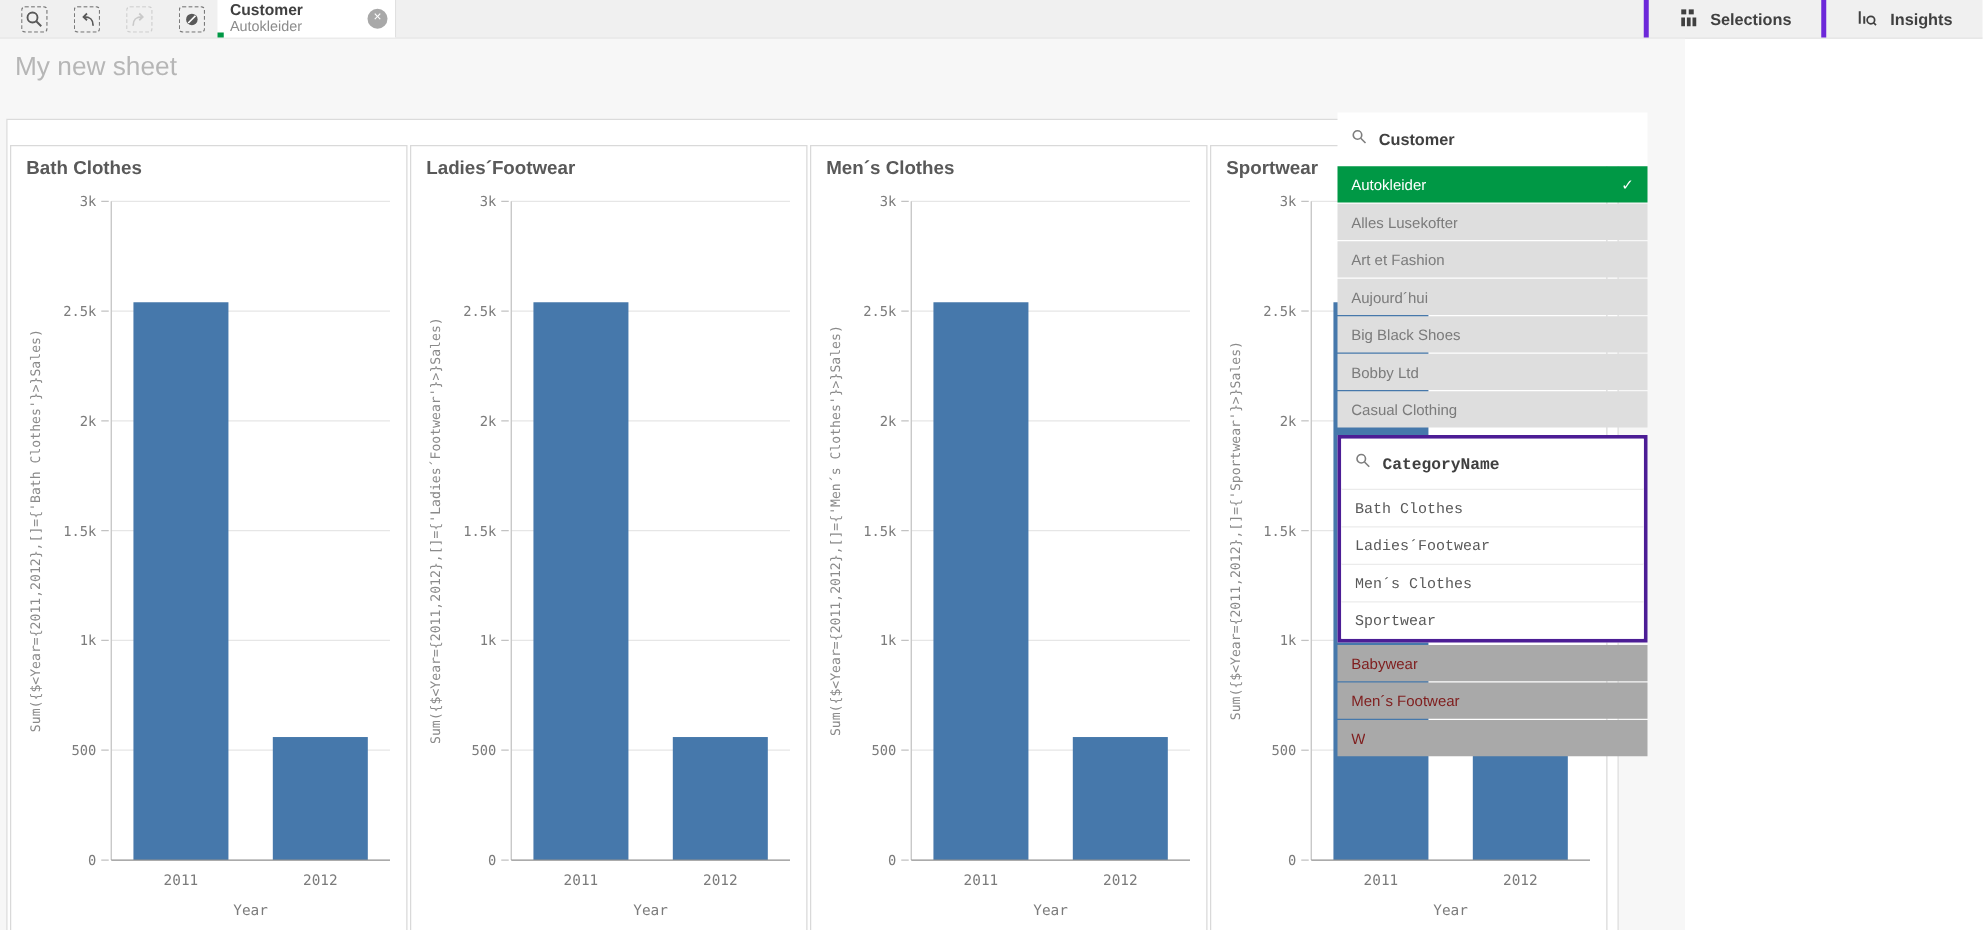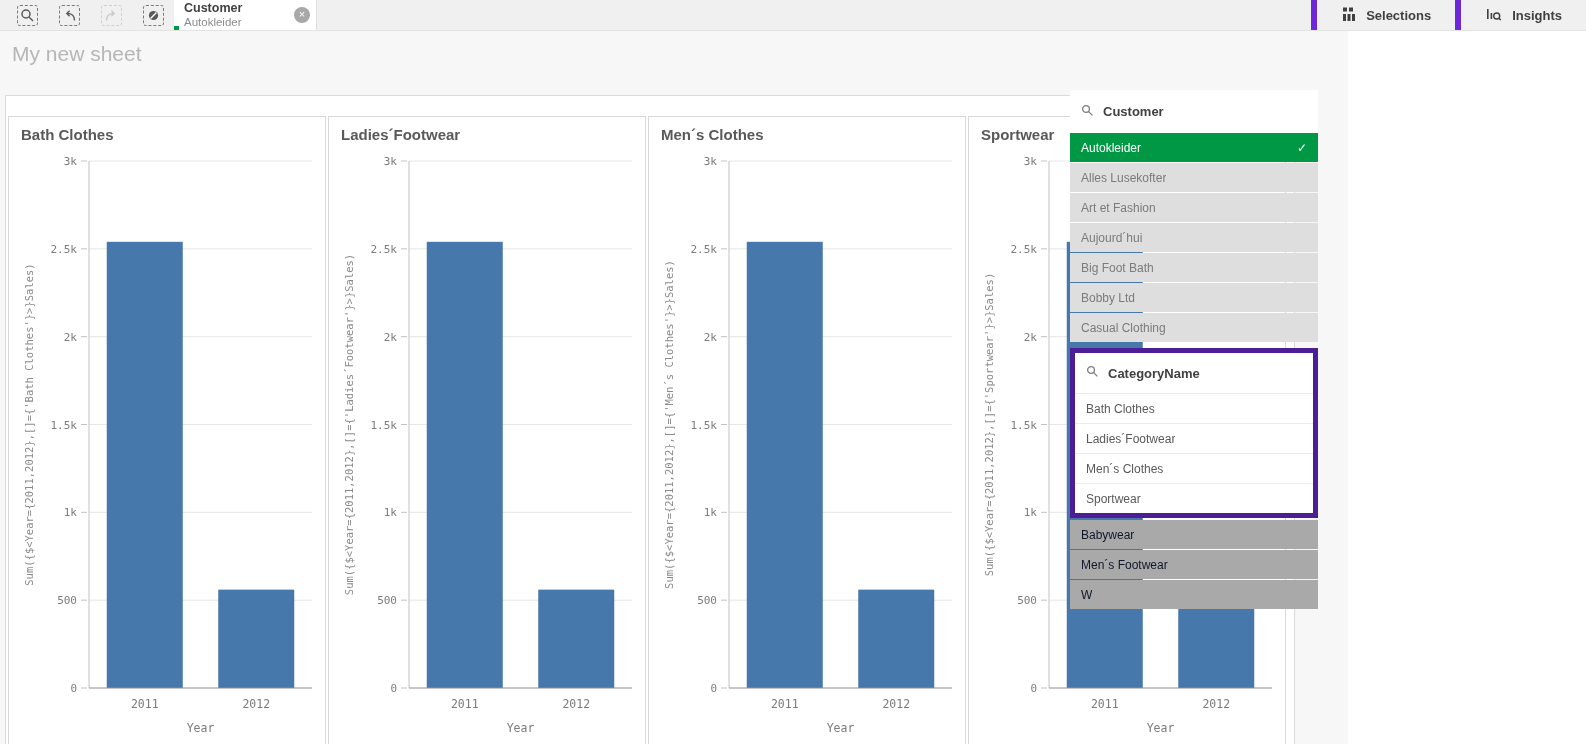--- a/index.html
+++ b/index.html
@@ -18,21 +18,21 @@
   .sel-chip { position:relative; width:143px; background:#fff; display:flex; align-items:center;
               padding:2px 6px 2px 10px; border-right:1px solid #e0e0e0; cursor:pointer; }
   .chip-text { display:flex; flex-direction:column; justify-content:center; line-height:1.15; flex:1; min-width:0; }
   .chip-field { font-size:12.5px; font-weight:bold; color:#404040; }
   .chip-value { font-size:11.5px; color:#8c8c8c; }
   .chip-close { width:16px; height:16px; border-radius:50%; background:#a8a8a8; color:#fff;
                 font-size:11px; line-height:15px; text-align:center; cursor:pointer; flex:none; }
   .chip-green-mark { position:absolute; left:0; bottom:0; width:5px; height:4px; background:#009845; }
 
   .tb-right { margin-left:auto; display:flex; }
-  .tb-btn { display:flex; align-items:center; gap:9px; padding:0 24px; border-left:6px solid #6d28d9;
+  .tb-btn { display:flex; align-items:center; gap:9px; padding:0 24px; border-left:4px solid #6d28d9;
             font-size:13px; font-weight:bold; color:#404040; cursor:pointer; }
 
   
   .sheet { position:absolute; top:31px; left:0; width:1348px; height:713px; background:#f7f7f7; }
   .sheet-title { position:absolute; left:12px; top:11px; font-size:21px; color:#b6b6b6; }
 
   .charts-panel { position:absolute; left:5px; top:64px; width:1290px; height:700px;
                   background:#fff; border:1px solid #dbdbdb; display:flex; gap:2px;
                   padding:20px 0 0 2px; }
   .chart-card { position:relative; width:318px; height:668px; background:#fff; border:1px solid #d9d9d9; flex:none; }
@@ -47,24 +47,24 @@
   
   .sidebar { position:absolute; top:59px; right:30px; width:248px; }
   .fp-header { height:43px; background:#fff; display:flex; align-items:center; gap:9px;
                padding:0 11px; cursor:pointer; }
   .fp-title { font-size:13px; font-weight:bold; color:#404040; }
   .lb-row { height:29px; margin-bottom:1px; display:flex; align-items:center;
             padding:0 11px; font-size:12px; cursor:pointer; }
   .lb-row.selected    { background:#009845; color:#fff; }
   .lb-row.alternative { background:#dedede; color:#7b7b7b;align-items:center; }
   .lb-row.possible    { background:#fff; color:#595959; border-top:1px solid #ebebeb; height:30px; margin-bottom:0; }
-  .lb-row.excluded    { background:#a9a9a9; color:#0f172a; height:29px; margin-bottom:1px; }
+  .lb-row.excluded    { background:#a9a9a9; color:#7f1d1d; height:29px; margin-bottom:1px; }
   .lb-label { overflow:hidden; white-space:nowrap; }
   .check { margin-left:auto; font-size:12px; color:#fff; }
-  .category-pane { margin-top:6px; border:5px solid #4c1d95; background:#fff; }
+  .category-pane { margin-top:6px; border:3px solid #4c1d95; background:#fff;font-family:Liberation Mono, monospace; }
   .category-pane .fp-header { height:40px; }
   #category-excluded { margin-top:2px; }
 </style>
 </head>
 <body>
 
 <div class="topbar">
   <div class="tb-icons">
     <div class="tb-icon-btn">
       <span class="dash-box">
@@ -293,21 +293,21 @@
           <div class="lb-row alternative">
             <span class="lb-label">Alles Lusekofter</span>
           </div>
           <div class="lb-row alternative">
             <span class="lb-label">Art et Fashion</span>
           </div>
           <div class="lb-row alternative">
             <span class="lb-label">Aujourd´hui</span>
           </div>
           <div class="lb-row alternative">
-            <span class="lb-label">Big Foot Bath</span>
+            <span class="lb-label">Big Black Shoes</span>
           </div>
           <div class="lb-row alternative">
             <span class="lb-label">Bobby Ltd</span>
           </div>
           <div class="lb-row alternative">
             <span class="lb-label">Casual Clothing</span>
           </div>
         </div>
     </div>
 

